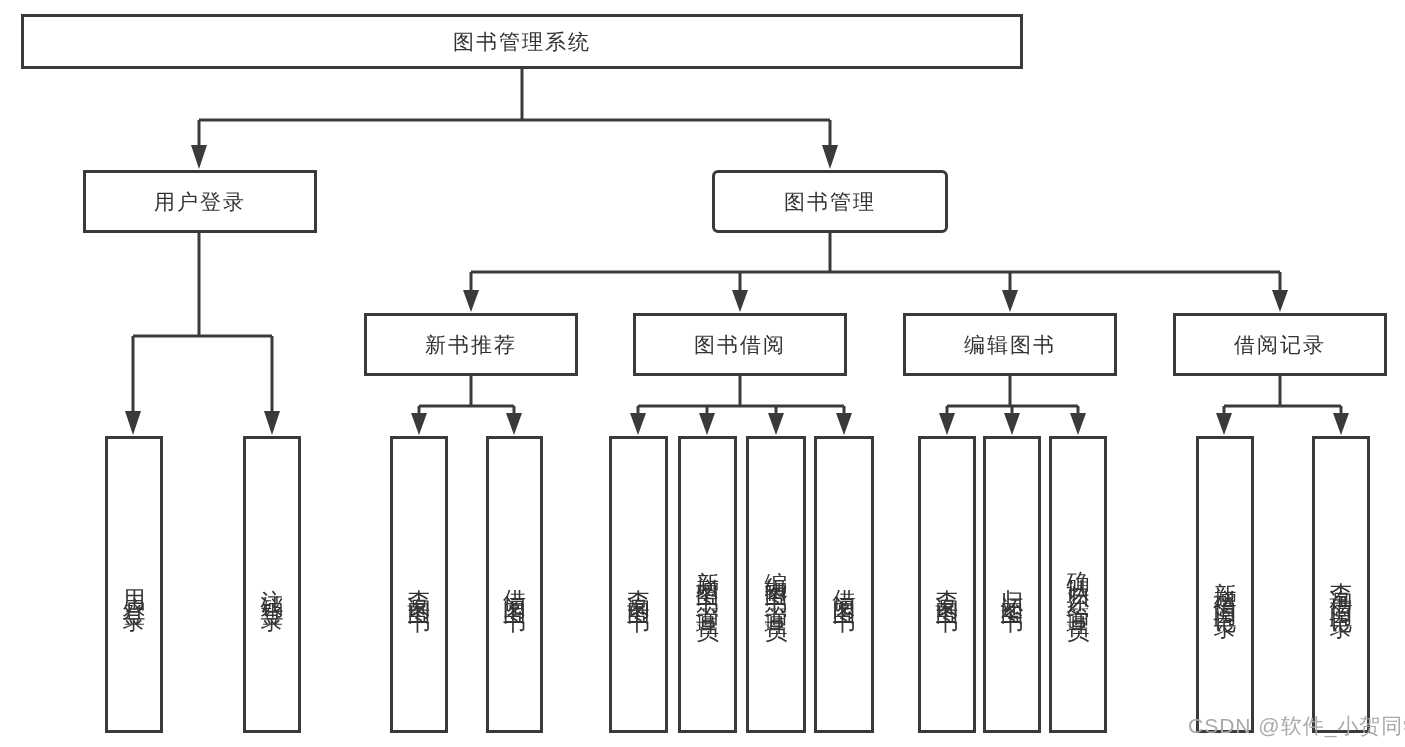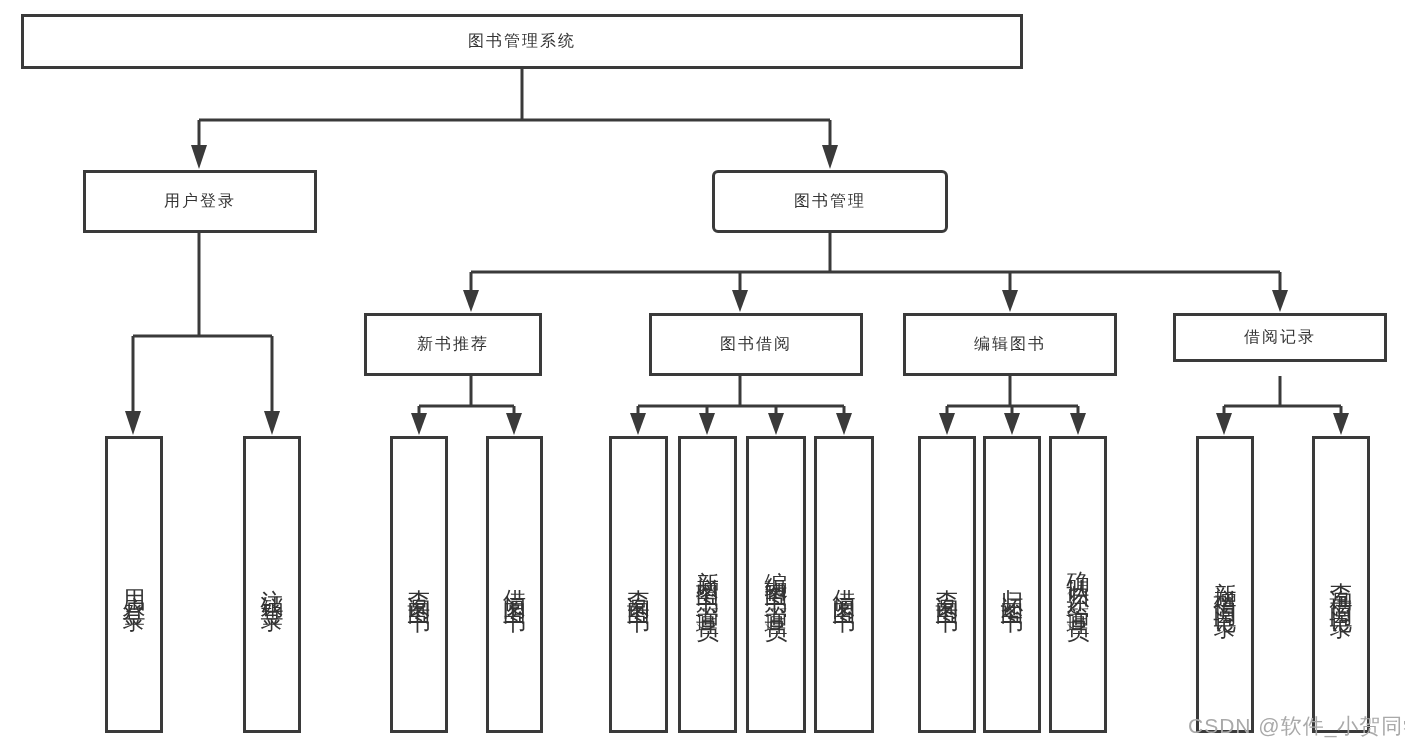--- a/index.html
+++ b/index.html
@@ -28,21 +28,21 @@
     box-sizing: border-box;
     background: #ffffff;
     border: 3px solid #3a3a3a;
     display: flex;
     align-items: center;
     justify-content: center;
     z-index: 2;
     color: #333333;
   }
   .lbl-h {
-    font-size: 16px;
+    font-size: 21px;
     letter-spacing: 2px;
     color: #333333;
     white-space: nowrap;
   }
   .lbl-v {
     writing-mode: vertical-rl;
     text-orientation: mixed;
     font-size: 23px;
     letter-spacing: 7px;
     line-height: 1;
@@ -139,30 +139,30 @@
     <span class="lbl-h">图书管理系统</span>
   </div>
 
   <div class="box" style="left:83px; top:170px; width:234px; height:63px;">
     <span class="lbl-h">用户登录</span>
   </div>
   <div class="box" style="left:712px; top:170px; width:236px; height:63px;border-radius:6px;">
     <span class="lbl-h">图书管理</span>
   </div>
 
-  <div class="box" style="left:364px; top:313px; width:178px; height:63px;text-align:center;">
+  <div class="box" style="left:364px; top:313px; width:214px; height:63px;text-align:center;">
     <span class="lbl-h">新书推荐</span>
   </div>
-  <div class="box" style="left:633px; top:313px; width:214px; height:63px;margin-left:16px;">
+  <div class="box" style="left:633px; top:313px; width:214px; height:63px;">
     <span class="lbl-h">图书借阅</span>
   </div>
   <div class="box" style="left:903px; top:313px; width:214px; height:63px;">
     <span class="lbl-h">编辑图书</span>
   </div>
-  <div class="box" style="left:1173px; top:313px; width:214px; height:49px;">
+  <div class="box" style="left:1173px; top:313px; width:214px; height:63px;">
     <span class="lbl-h">借阅记录</span>
   </div>
 
   <div class="box" style="left:105px; top:436px; width:58px; height:297px;">
     <span class="lbl-v">用户登录</span>
   </div>
   <div class="box" style="left:243px; top:436px; width:58px; height:297px;">
     <span class="lbl-v">注销登录</span>
   </div>
 

